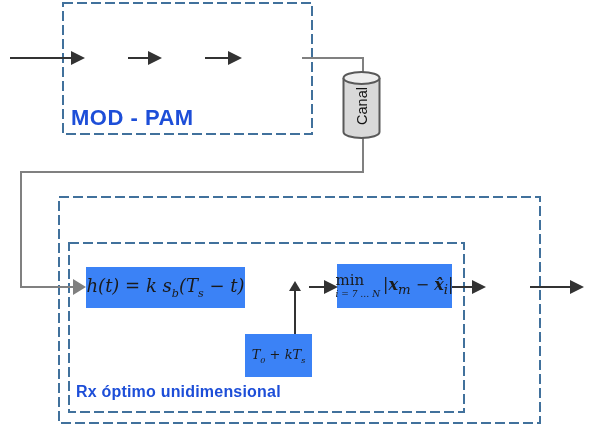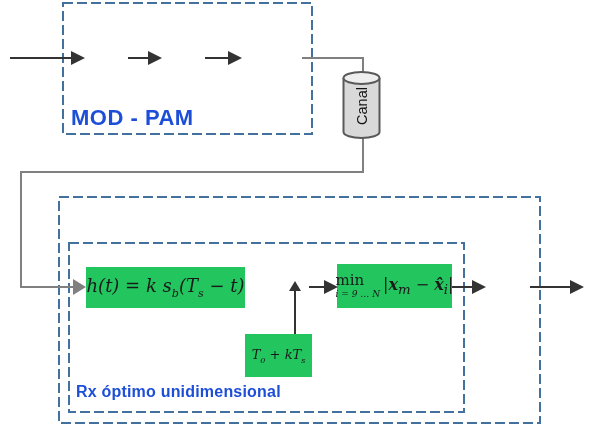--- a/index.html
+++ b/index.html
@@ -14,21 +14,21 @@
       border-left:14px solid #333333;}
   .head-right-gray{position:absolute;width:0;height:0;
       border-top:8px solid transparent;border-bottom:8px solid transparent;
       border-left:13px solid #808080;}
   .head-up-dark{position:absolute;width:0;height:0;
       border-left:6px solid transparent;border-right:6px solid transparent;
       border-bottom:10px solid #333333;}
   .box-label{position:absolute;color:#1d4ed8;font-weight:bold;letter-spacing:0.5px;}
   .lbl-big{font-size:22px;}
   .lbl-small{font-size:16px;letter-spacing:0.2px;}
-  .formula-box{position:absolute;background:#22c55e;display:flex;align-items:center;
+  .formula-box{position:absolute;background:#3b82f6;display:flex;align-items:center;
       justify-content:center;color:#1a1a1a;font-family:"DejaVu Serif",serif;}
   .math{font-style:italic;}
   .math sub{font-size:0.62em;font-style:italic;}
   .min-stack{display:inline-flex;flex-direction:column;line-height:1;}
   .min-word{font-style:normal;font-size:15px;}
   .min-sub{font-size:9px;font-style:italic;margin-top:2px;white-space:nowrap;}
   .arg{font-size:16px;font-style:italic;margin-left:3px;white-space:nowrap;}
   .bar{font-style:normal;}
   .bix{font-weight:bold;font-style:italic;}
   .canal-label{position:absolute;left:332px;top:98px;width:60px;height:16px;
@@ -66,21 +66,21 @@
   <div class="box-label lbl-big" style="left:71px;top:105px">MOD - PAM</div>
   <div class="box-label lbl-small" style="left:76px;top:383px">Rx óptimo unidimensional</div>
 
   <div class="formula-box" style="left:86px;top:267px;width:159px;height:41px;font-size:18px">
     <span class="math"><span>h(t) = k s</span><sub>b</sub><span>(T</span><sub>s</sub><span> − t)</span></span>
   </div>
 
   <div class="formula-box" style="left:337px;top:264px;width:115px;height:44px">
     <span class="min-stack">
       <span class="min-word">min</span>
-      <span class="min-sub">i = 9 … N</span>
+      <span class="min-sub">i = 7 … N</span>
     </span>
     <span class="arg"><span class="bar">|</span><span class="bix">x</span><sub>m</sub><span> − </span><span class="bix">x̂</span><sub>i</sub><span class="bar">|</span></span>
   </div>
 
   <div class="formula-box" style="left:245px;top:334px;width:67px;height:43px;font-size:13px">
     <span class="math"><span>T</span><sub>0</sub><span> + kT</span><sub>s</sub></span>
   </div>
 
   <div class="dline" style="left:10px;top:57px;width:62px;height:2px"></div>
   <div class="head-right-dark" style="left:71px;top:51px"></div>

